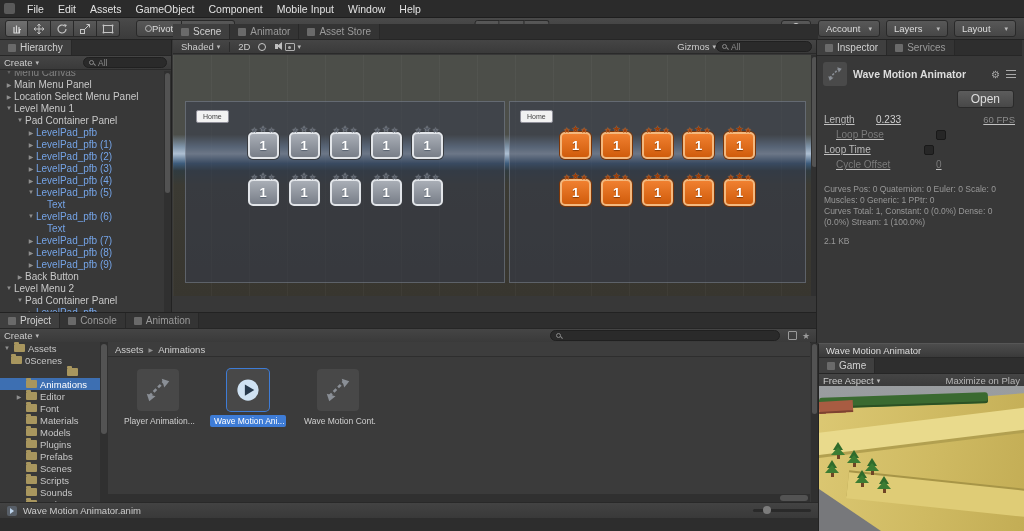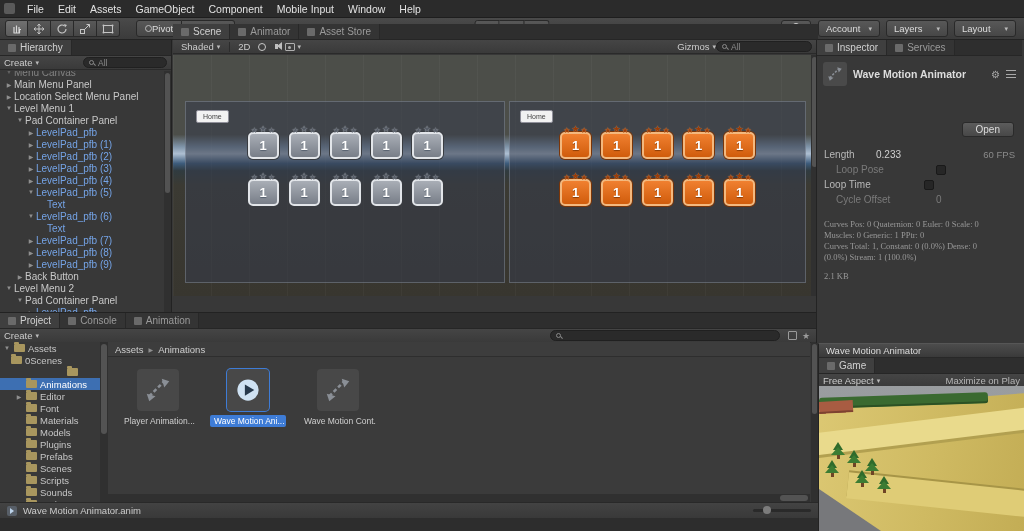--- a/index.html
+++ b/index.html
@@ -110,31 +110,31 @@
 #bottomfill{position:absolute;top:518px;left:0;width:818px;height:13px;background:#2d2d2d;}
 
 #inspector{position:absolute;top:40px;left:816px;width:206px;height:303px;background:#383838;border-left:1px solid #232323;}
 #insp-header{display:flex;align-items:center;gap:6px;padding:6px 6px 2px 6px;}
 .insp-big-icon{width:24px;height:24px;background:#4a4a4a;border-radius:3px;display:flex;align-items:center;justify-content:center;flex:none;}
 #insp-title{font-size:10.5px;font-weight:bold;color:#dddddd;flex:1;white-space:nowrap;overflow:hidden;}
 .gear{font-size:10px;color:#aaa;}
 .burger{width:10px;height:8px;display:flex;flex-direction:column;justify-content:space-between;}
 .burger span{height:1px;background:#aaa;display:block;}
 #open-row{display:flex;justify-content:flex-end;padding:2px 8px 4px 0;}
-#open-btn{padding:1px 13px;background:linear-gradient(#5c5c5c,#484848);border:1px solid #2a2a2a;border-radius:3px;font-size:10px;color:#ddd;margin-top:32px;}
-#inspector-fields{margin-top:6px;}
+#open-btn{padding:1px 13px;background:linear-gradient(#5c5c5c,#484848);border:1px solid #2a2a2a;border-radius:3px;font-size:12px;color:#ddd;}
+#inspector-fields{text-decoration:underline;}
 .i-row{height:15px;display:flex;align-items:center;padding:0 7px;font-size:10px;}
 .i-row.indent{padding-left:19px;}
 .i-label{width:100px;color:#b8b8b8;flex:none;}
 .i-label.narrow{width:52px;}
 .i-row.disabled .i-label,.i-row.disabled .i-value{color:#7a7a7a;}
 .i-value{color:#d0d0d0;}
 .i-extra{margin-left:auto;color:#8a8a8a;font-size:9.5px;}
 .checkbox{width:10px;height:10px;background:#262626;border:1px solid #191919;border-radius:2px;flex:none;}
-#stats-lines{margin:12px 7px 0 7px;font-size:8.5px;line-height:11px;color:#989898;font-family:Liberation Serif, serif;}
+#stats-lines{margin:12px 7px 0 7px;font-size:8.5px;line-height:11px;color:#989898;}
 #stats-lines .stat-line:last-child{margin-top:8px;}
 
 #prevhdr{position:absolute;top:343px;left:818px;width:206px;height:15px;background:linear-gradient(#4c4c4c,#3a3a3a);border-top:1px solid #565656;border-bottom:1px solid #282828;display:flex;align-items:center;padding:0 7px;font-size:9.5px;color:#dcdcdc;border-left:1px solid #232323;}
 #game{position:absolute;top:358px;left:818px;width:206px;height:173px;background:#383838;border-left:1px solid #232323;}
 #game-viewport{position:absolute;top:28px;left:0;right:0;bottom:0;overflow:hidden;background:linear-gradient(#9a9da0,#8e9194);}
 .terrain{position:absolute;inset:0;background:linear-gradient(100deg,#dcc873 0%,#cfba62 55%,#c3ad55 100%);clip-path:polygon(0 16%,100% 5%,100% 100%,0 100%);}
 .hedge{position:absolute;left:0;right:36px;top:9px;height:11px;background:#3a6a30;border-radius:3px;transform:rotate(-2deg);box-shadow:inset 0 -2px 0 #2c5124;}
 .wall{position:absolute;left:0;top:15px;width:34px;height:12px;background:#a85c42;transform:rotate(-3deg);box-shadow:inset 0 -2px 0 #7d4230;}
 .road1{position:absolute;left:-12px;top:34px;width:235px;height:22px;background:#e9da8c;transform:rotate(-7deg);box-shadow:0 3px 0 #b2a050;}
 .road2{position:absolute;left:28px;top:98px;width:225px;height:26px;background:#dfcc76;transform:rotate(6deg);box-shadow:0 -2px 0 #a79547;}

